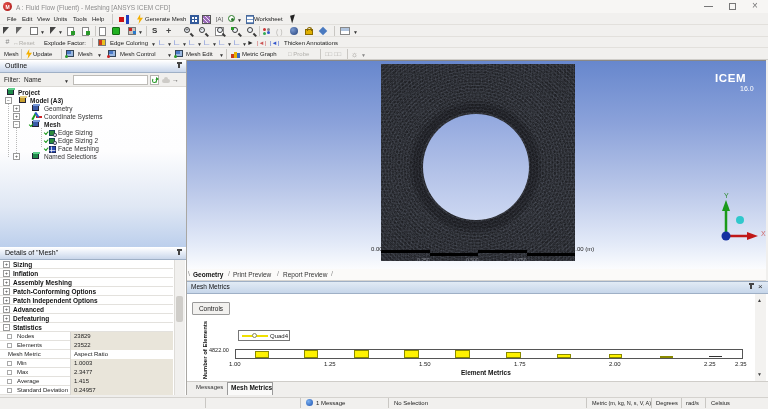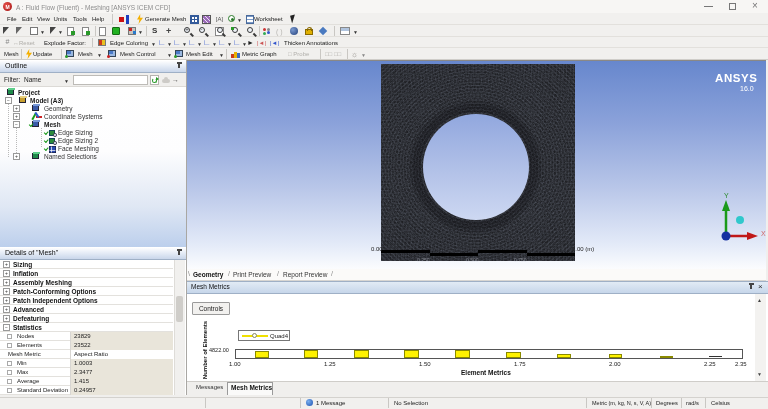--- a/index.html
+++ b/index.html
@@ -292,21 +292,21 @@
         <div style="position:absolute;left:41.5px;top:49.7px;width:106px;height:106px;border-radius:50%;background:linear-gradient(180deg,#91a7de 0%,#b3c2e8 55%,#cdd8f2 100%)"></div>
         <div style="position:absolute;left:0px;top:185.5px;width:48.5px;height:3.4px;background:#000"></div>
         <div style="position:absolute;left:97px;top:185.5px;width:48.5px;height:3.4px;background:#000"></div>
         <div style="position:absolute;left:48.5px;top:188.9px;width:48.5px;height:3.4px;background:#000"></div>
         <div style="position:absolute;left:145.5px;top:188.9px;width:48.5px;height:3.4px;background:#000"></div>
         <div style="position:absolute;left:36px;top:193px;font-size:5px;color:rgba(215,220,232,0.5)">0.250</div>
         <div style="position:absolute;left:85px;top:193px;font-size:5px;color:rgba(215,220,232,0.5)">0.500</div>
         <div style="position:absolute;left:133px;top:193px;font-size:5px;color:rgba(215,220,232,0.5)">0.750</div>
       </div>
     </div>
-<div class="ab" style="left:715px;top:71.5px;font-size:11.5px;font-weight:bold;color:#fff;letter-spacing:0.6px">ANSYS</div>
+<div class="ab" style="left:715px;top:71.5px;font-size:11.5px;font-weight:bold;color:#fff;letter-spacing:0.6px">ICEM</div>
 <div class="ab" style="left:740px;top:85px;font-size:7px;color:#fff">16.0</div>
 <div id="triad">
       <svg class="ab" style="left:695px;top:190px" width="73" height="60" viewBox="0 0 73 60">
         <line x1="31" y1="46" x2="31" y2="20" stroke="#1a9a1a" stroke-width="2.5"></line>
         <polygon points="31,10 27,21 35,21" fill="#1a9a1a"></polygon>
         <text x="29" y="8" fill="#2a8a2a" font-size="7" font-family="Liberation Sans">Y</text>
         <line x1="31" y1="46" x2="53" y2="46" stroke="#c01818" stroke-width="2.5"></line>
         <polygon points="63,46 52,42 52,50" fill="#c01818"></polygon>
         <text x="66" y="46" fill="#d06a6a" font-size="7" font-family="Liberation Sans">X</text>
         <circle cx="31" cy="46" r="4.5" fill="#1530a0"></circle>

